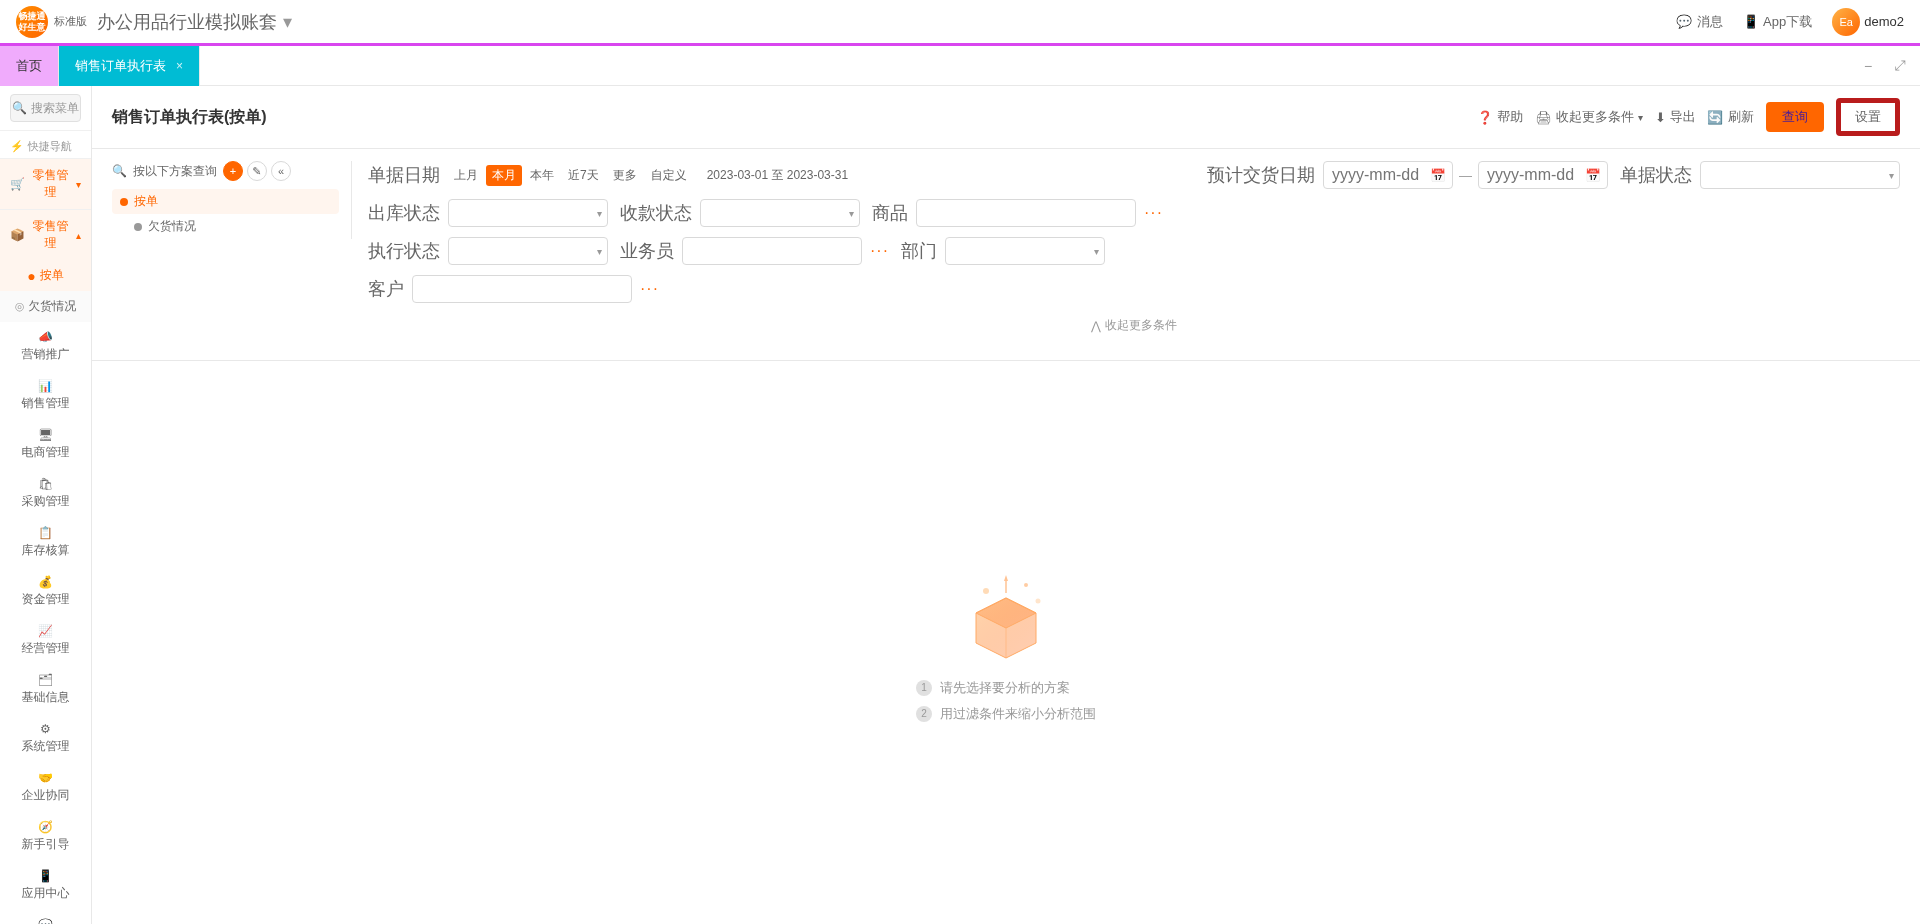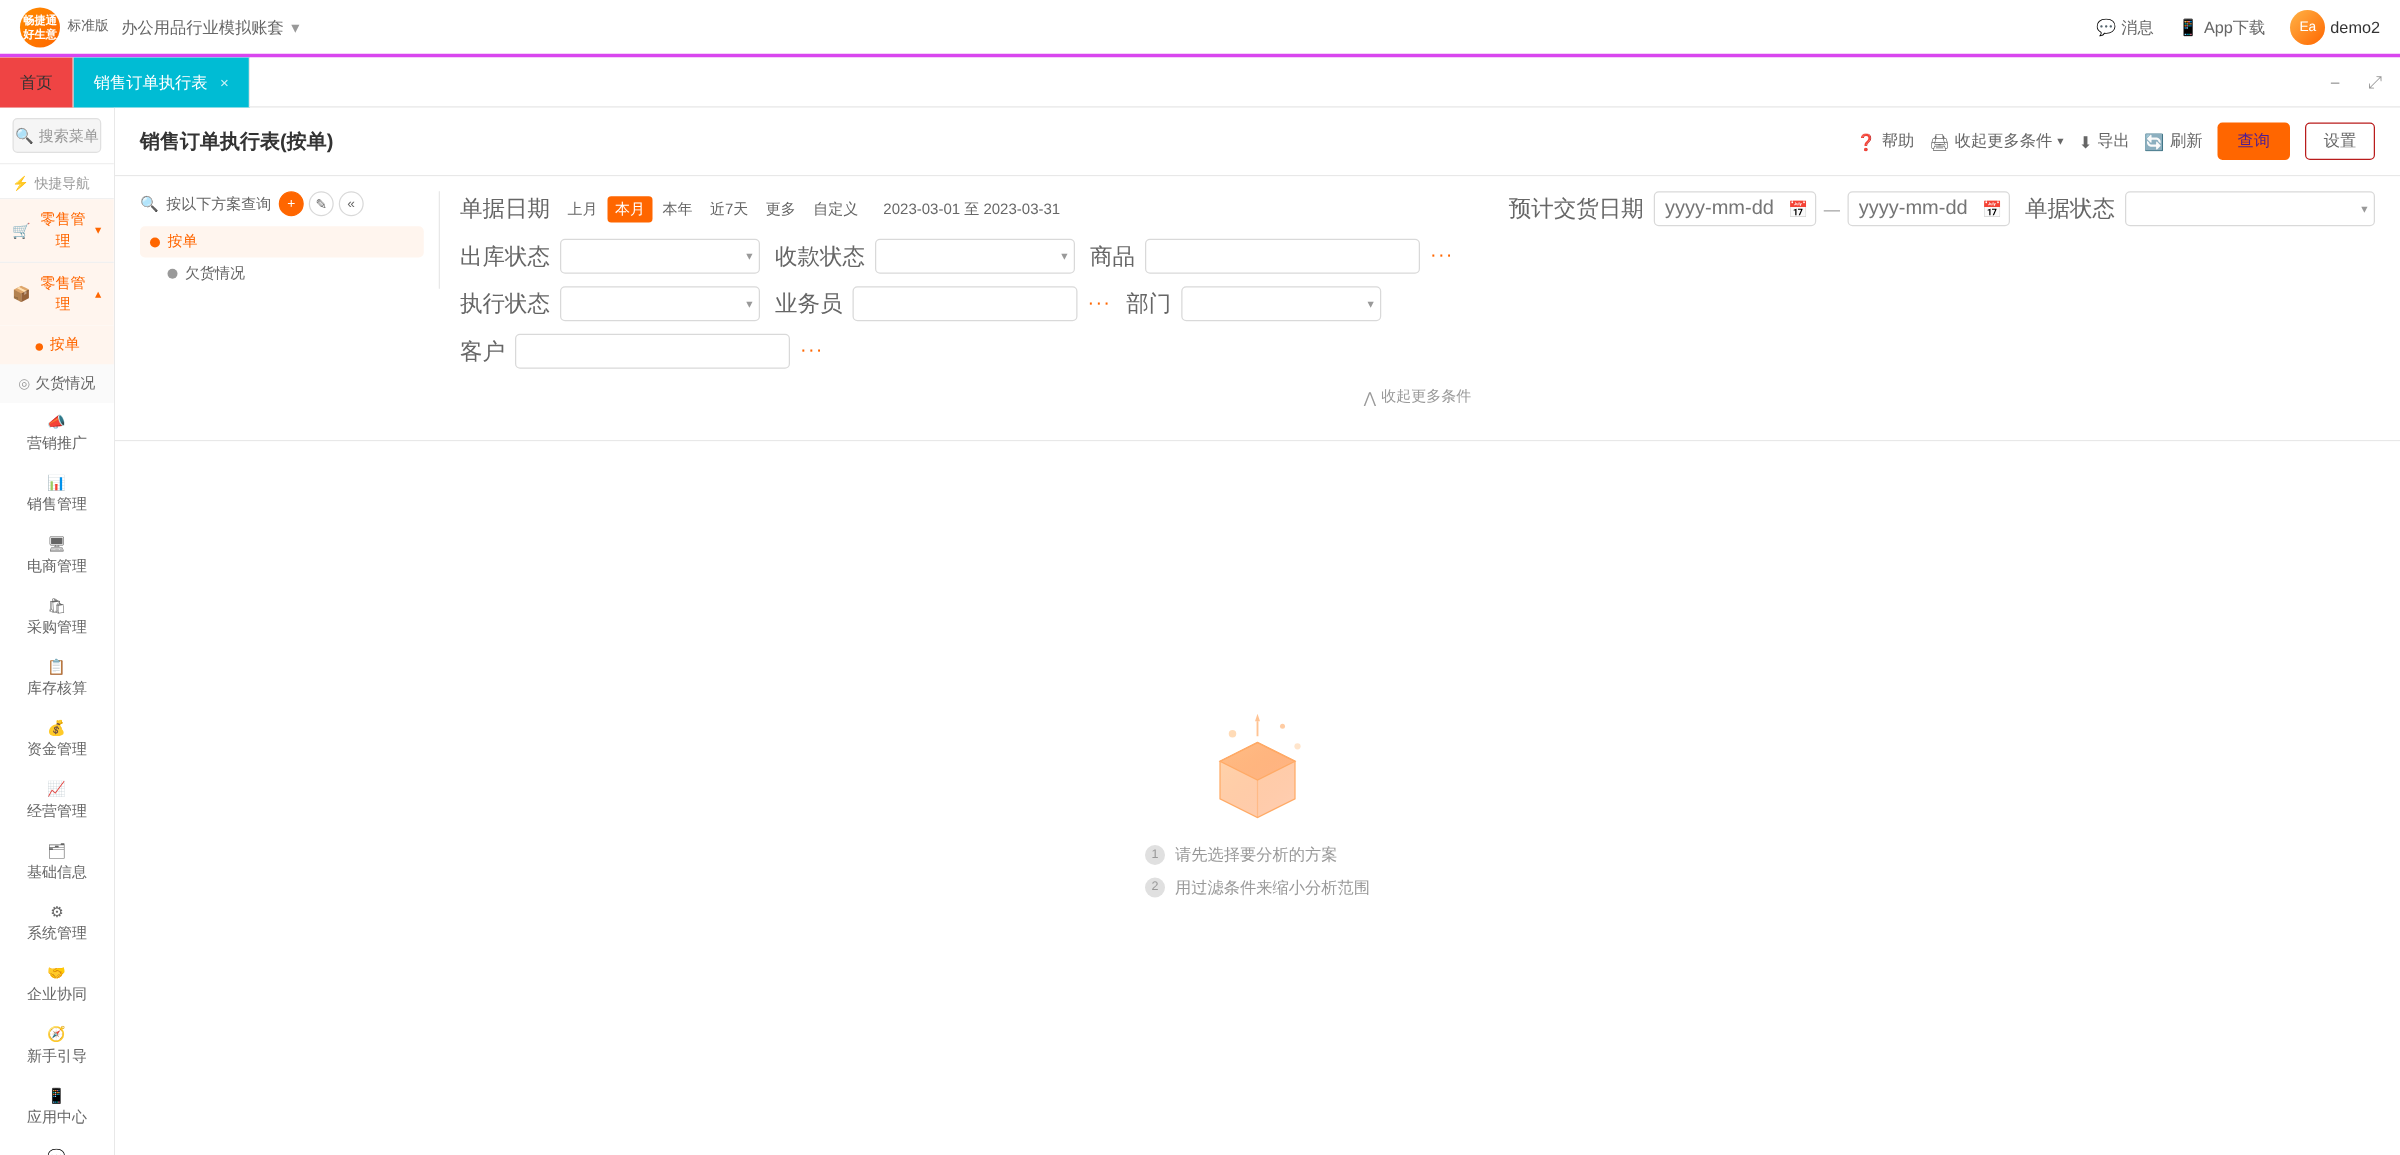--- a/index.html
+++ b/index.html
@@ -43,21 +43,21 @@
     .logo-text {
       font-size: 11px;
       color: #666;
       line-height: 1.3;
     }
     .breadcrumb-area {
       display: flex;
       align-items: center;
       gap: 6px;
       color: #666;
-      font-size: 13px;
+      font-size: 18px;
     }
     .top-header-right {
       display: flex;
       align-items: center;
       gap: 20px;
     }
     .header-action {
       display: flex;
       align-items: center;
       gap: 4px;
@@ -94,21 +94,21 @@
       align-items: center;
       padding: 0 16px;
       font-size: 13px;
       cursor: pointer;
       border-right: 1px solid #e8e8e8;
       color: #666;
       background: #f5f5f5;
       gap: 6px;
     }
     .tab-item.home {
-      background: #ef4444;
+      background: #f0abfc;
       color: #333;
     }
     .tab-item.active {
       background: #00bcd4;
       color: white;
     }
     .tab-close {
       font-size: 12px;
       color: rgba(255,255,255,0.8);
       margin-left: 4px;
@@ -258,21 +258,21 @@
       color: #4c1d95;
       border: none;
       padding: 6px 16px;
       border-radius: 4px;
       font-size: 13px;
       cursor: pointer;
     }
     .btn-white {
       background: #fff;
       color: #666;
-      border: 1px solid #b91c1c;
+      border: 5px solid #b91c1c;
       padding: 5px 14px;
       border-radius: 4px;
       font-size: 13px;
       cursor: pointer;
     }
 
     
     .filter-panel {
       background: #fff;
       padding: 12px 20px;

